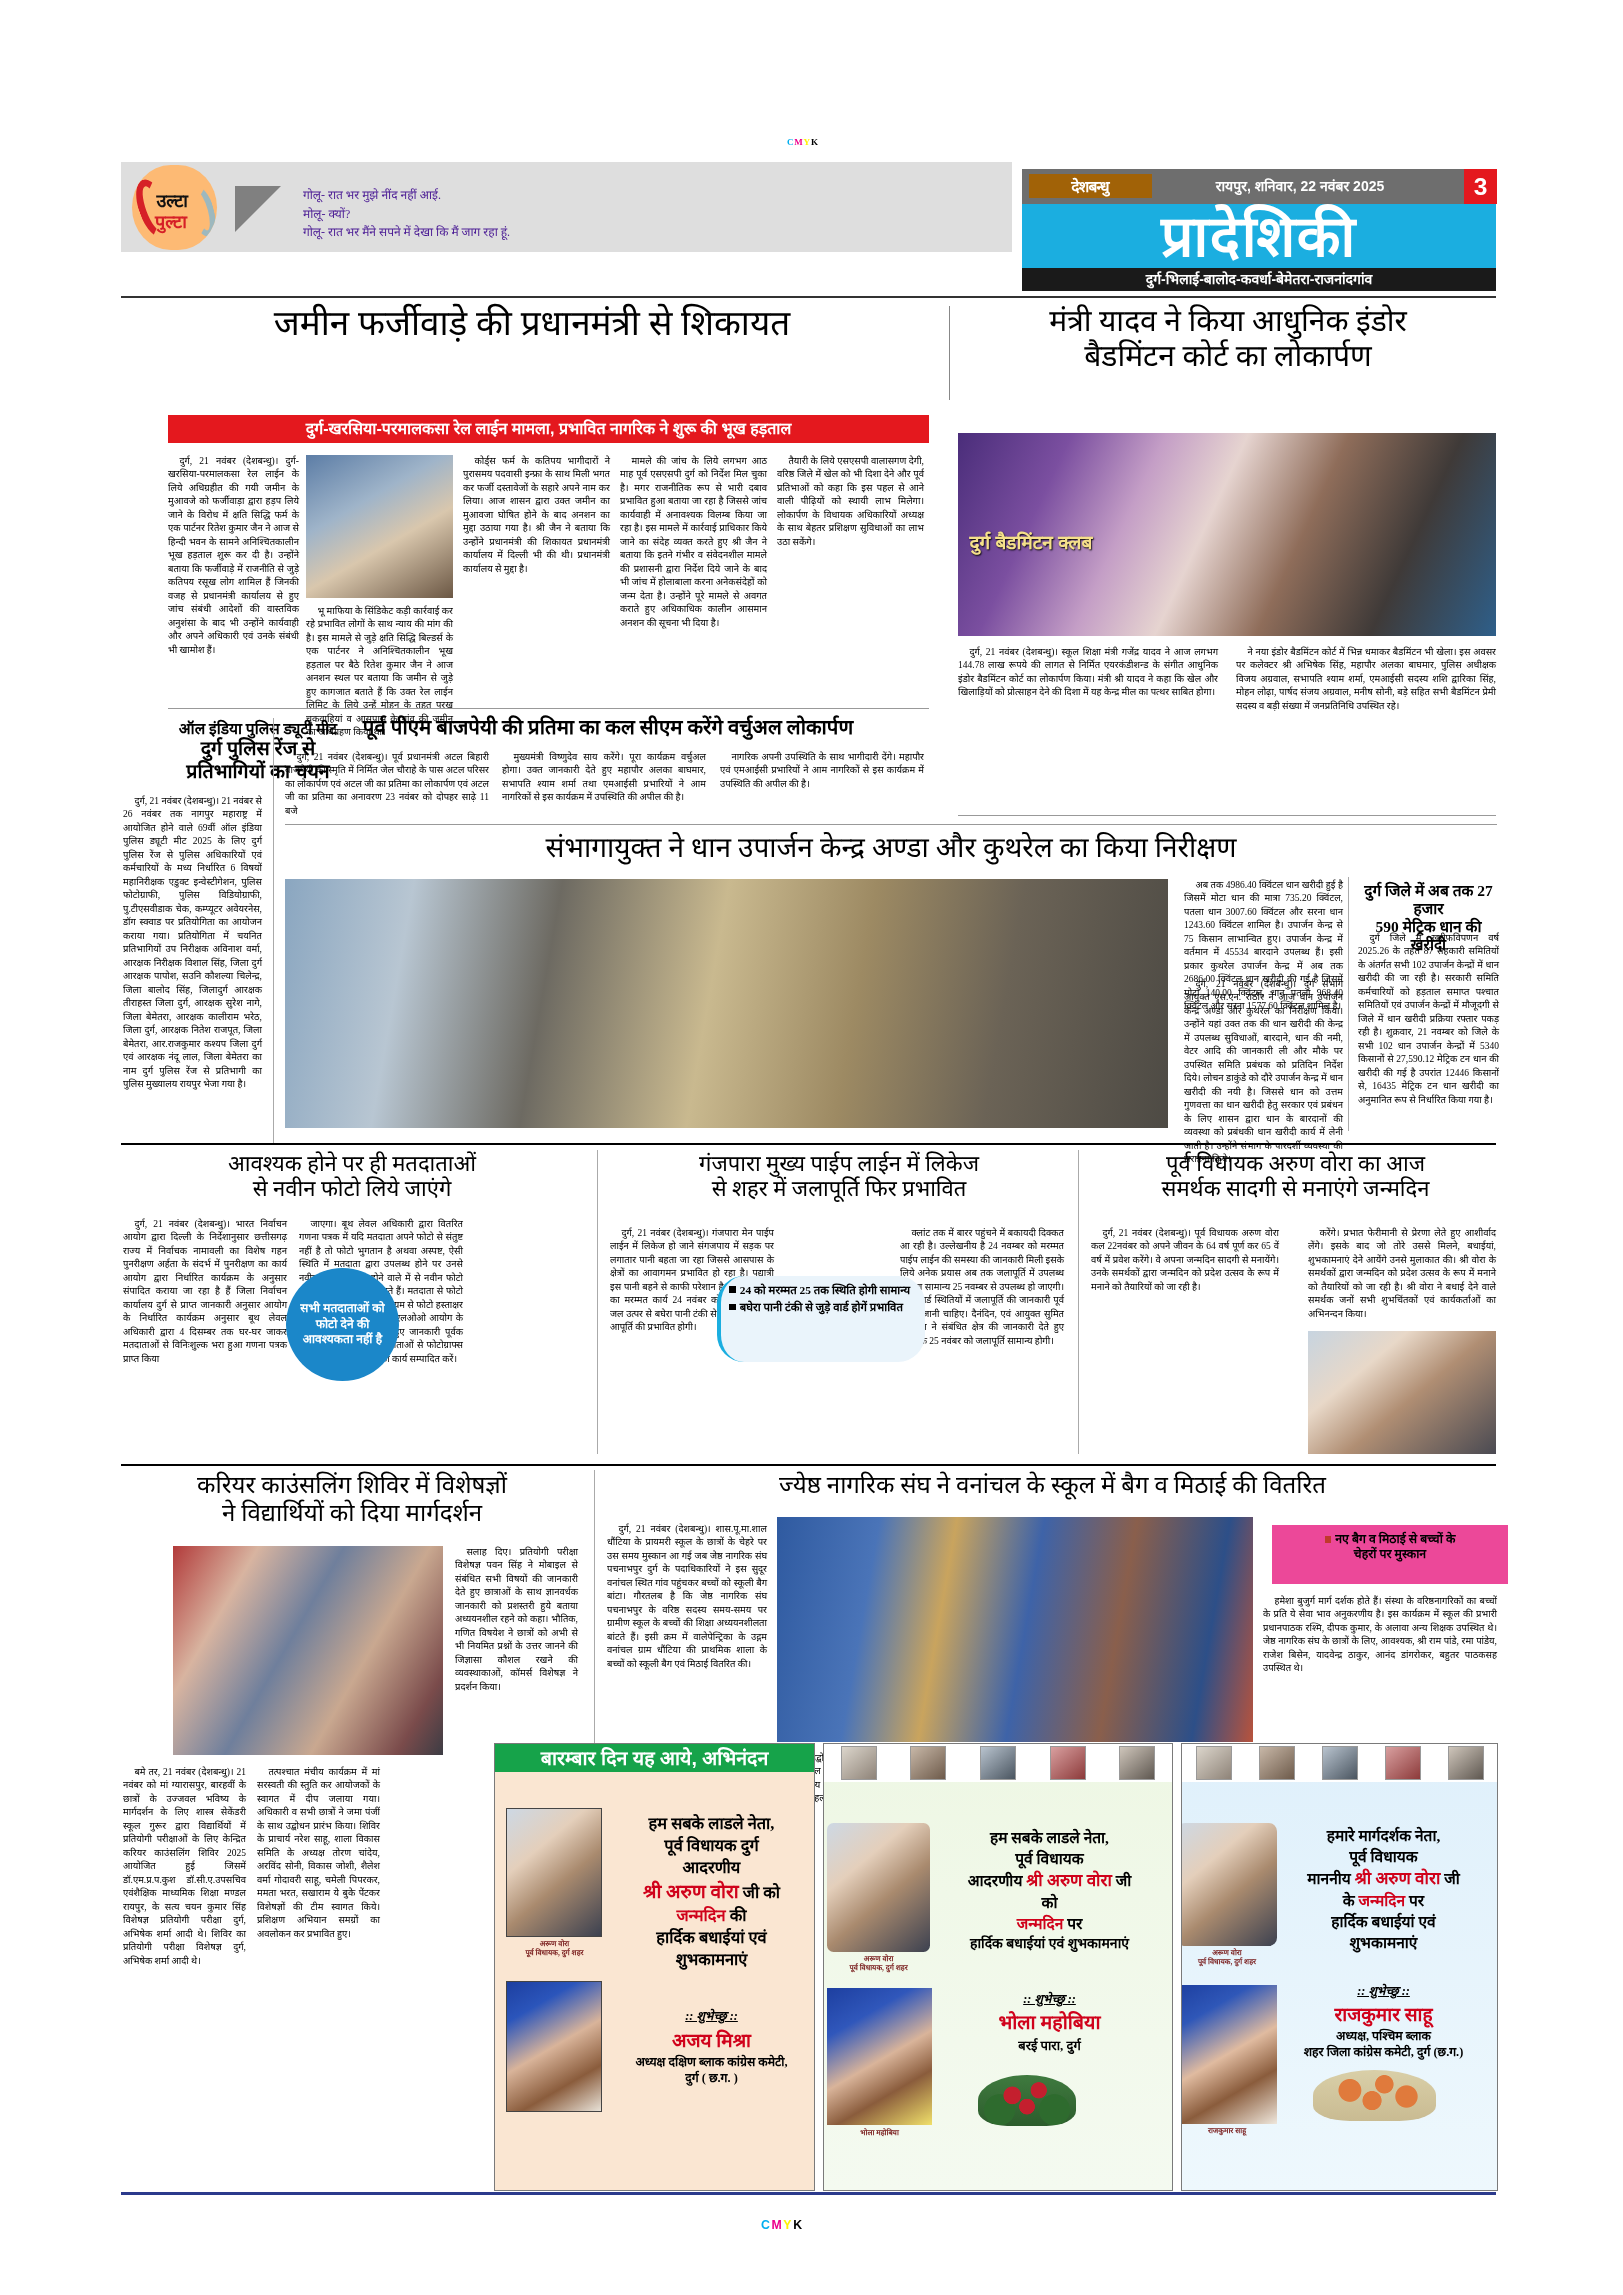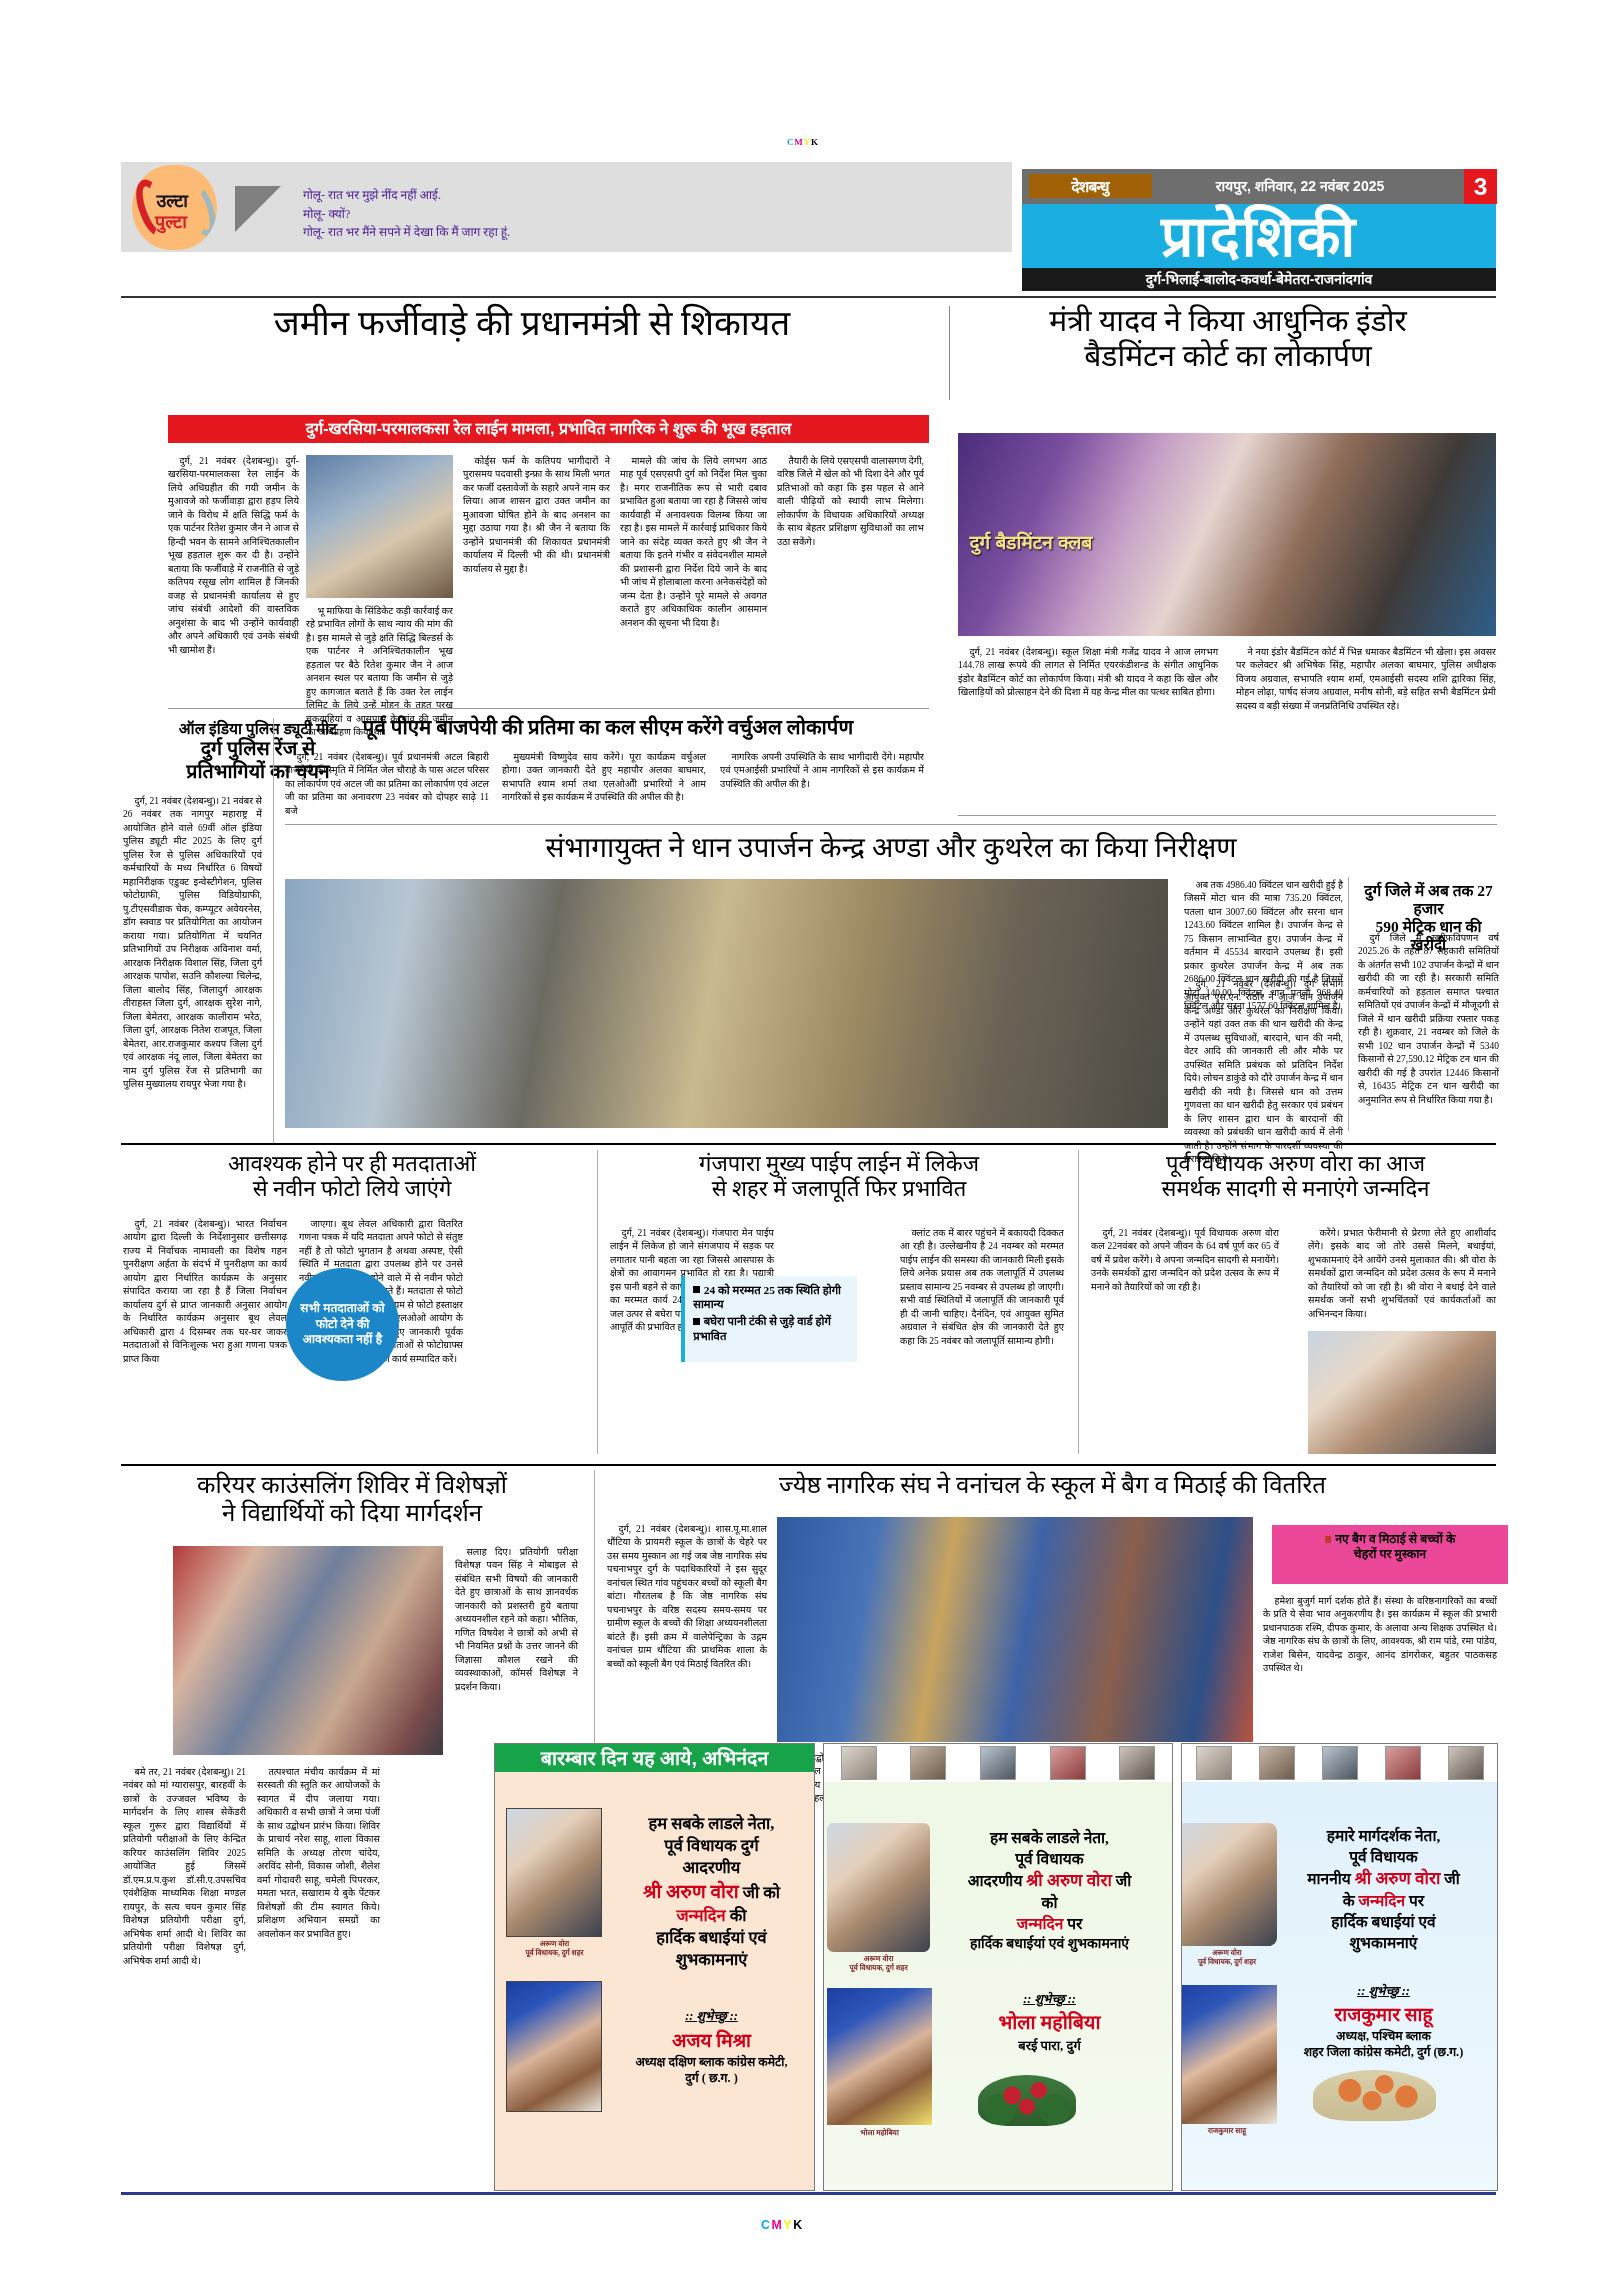--- a/index.html
+++ b/index.html
@@ -119,23 +119,24 @@
   #circle-callout{
     position:absolute; left:286px; top:1268px; width:113px; height:113px;
     background:#1B87C9; border-radius:50%; color:#fff; font-weight:bold;
     font-size:12px; line-height:1.3; text-align:center;
     display:flex; align-items:center; justify-content:center;
     font-family:"Liberation Sans",sans-serif; padding:4.9px;
   }
 
   
   #bulletbox{
-    position:absolute; left:681px; top:1276px; width:176px; height:86px;
+    position:absolute; left:717px; top:1276px; width:208px; height:86px;
     background:#EAF4FB; border-left:4.9px solid #1BAEE0;
     padding:6.5px 4.9px 4.9px 8.2px;
+    border-radius:27px;
   }
   #bulletbox .bl{ font-size:11.4px; font-weight:bold; line-height:1.25; margin-bottom:3.3px; }
   #bulletbox .sq{ display:inline-block; width:6.5px;height:6.5px;background:#000;margin-right:4.1px; vertical-align:0.8px;}
 
   
   #pinkbox{
     position:absolute; left:1272px; top:1525px; width:236px; height:59px;
     background:#ec4899; padding:6.5px 8.2px;
   }
   #pinkbox .t{ font-size:12.3px; font-weight:bold; line-height:1.25; text-align:center; }
@@ -247,21 +248,21 @@
   <div class="body-col" style="position:absolute;left:123px;top:795px;width:139px;height:352px;">
     <p>दुर्ग, 21 नवंबर (देशबन्धु)। 21 नवंबर से 26 नवंबर तक नागपुर महाराष्ट्र में आयोजित होने वाले 69वीं ऑल इंडिया पुलिस ड्यूटी मीट 2025 के लिए दुर्ग पुलिस रेंज से पुलिस अधिकारियों एवं कर्मचारियों के मध्य निर्धारित 6 विषयों महानिरीक्षक एडुक्ट इन्वेस्टीगेशन, पुलिस फोटोग्राफी, पुलिस विडियोग्राफी, पु.टीएसवीडाक चेक, कम्प्यूटर अवेयरनेस, डॉग स्क्वाड पर प्रतियोगिता का आयोजन कराया गया। प्रतियोगिता में चयनित प्रतिभागियों उप निरीक्षक अविनाश वर्मा, आरक्षक निरीक्षक विशाल सिंह, जिला दुर्ग आरक्षक पापोश, सउनि कौशल्या चिलेन्द्र, जिला बालोद सिंह, जिलादुर्ग आरक्षक तीराहस्त जिला दुर्ग, आरक्षक सुरेश नागे, जिला बेमेतरा, आरक्षक कालीराम भरेठ, जिला दुर्ग, आरक्षक नितेश राजपूत, जिला बेमेतरा, आर.राजकुमार कश्यप जिला दुर्ग एवं आरक्षक नंदू लाल, जिला बेमेतरा का नाम दुर्ग पुलिस रेंज से प्रतिभागी का पुलिस मुख्यालय रायपुर भेजा गया है।</p>
   </div>
   <div class="sep" style="left:273px;top:718px;height:425px;"></div>
 
   <div class="smallhl" style="position:absolute;left:285px;top:716px;width:646px;font-size:20.4px;">पूर्व पीएम बाजपेयी की प्रतिमा का कल सीएम करेंगे वर्चुअल लोकार्पण</div>
   <div class="body-col" style="position:absolute;left:285px;top:751px;width:204px;height:65px;">
     <p>दुर्ग, 21 नवंबर (देशबन्धु)। पूर्व प्रधानमंत्री अटल बिहारी बाजपेयी की स्मृति में निर्मित जेल चौराहे के पास अटल परिसर का लोकार्पण एवं अटल जी का प्रतिमा का लोकार्पण एवं अटल जी का प्रतिमा का अनावरण 23 नवंबर को दोपहर साढ़े 11 बजे</p>
   </div>
   <div class="body-col" style="position:absolute;left:502px;top:751px;width:204px;height:65px;">
-    <p>मुख्यमंत्री विष्णुदेव साय करेंगे। पूरा कार्यक्रम वर्चुअल होगा। उक्त जानकारी देते हुए महापौर अलका बाघमार, सभापति श्याम शर्मा तथा एलओओी प्रभारियों ने आम नागरिकों से इस कार्यक्रम में उपस्थिति की अपील की है।</p>
+    <p>मुख्यमंत्री विष्णुदेव साय करेंगे। पूरा कार्यक्रम वर्चुअल होगा। उक्त जानकारी देते हुए महापौर अलका बाघमार, सभापति श्याम शर्मा तथा एमआईसी प्रभारियों ने आम नागरिकों से इस कार्यक्रम में उपस्थिति की अपील की है।</p>
   </div>
   <div class="body-col" style="position:absolute;left:720px;top:751px;width:204px;height:65px;">
     <p>नागरिक अपनी उपस्थिति के साथ भागीदारी देंगे। महापौर एवं एमआईसी प्रभारियों ने आम नागरिकों से इस कार्यक्रम में उपस्थिति की अपील की है।</p>
   </div>
 
   <div class="rule-thin" style="position:absolute;left:285px;top:824px;width:1212px;"></div>
 
   <div class="hl" style="position:absolute;left:285px;top:832px;width:1212px;font-size:28px;">संभागायुक्त ने धान उपार्जन केन्द्र अण्डा और कुथरेल का किया निरीक्षण</div>
   <div class="photo" style="left:285px;top:879px;width:883px;height:249px;">
     <div class="ph-grad" style="background:linear-gradient(100deg,#8aa6c0 0%,#b8c6d2 14%,#6d6a62 30%,#c9b98f 48%,#9d8a63 64%,#6b6356 80%,#4d4a44 100%);"></div>

